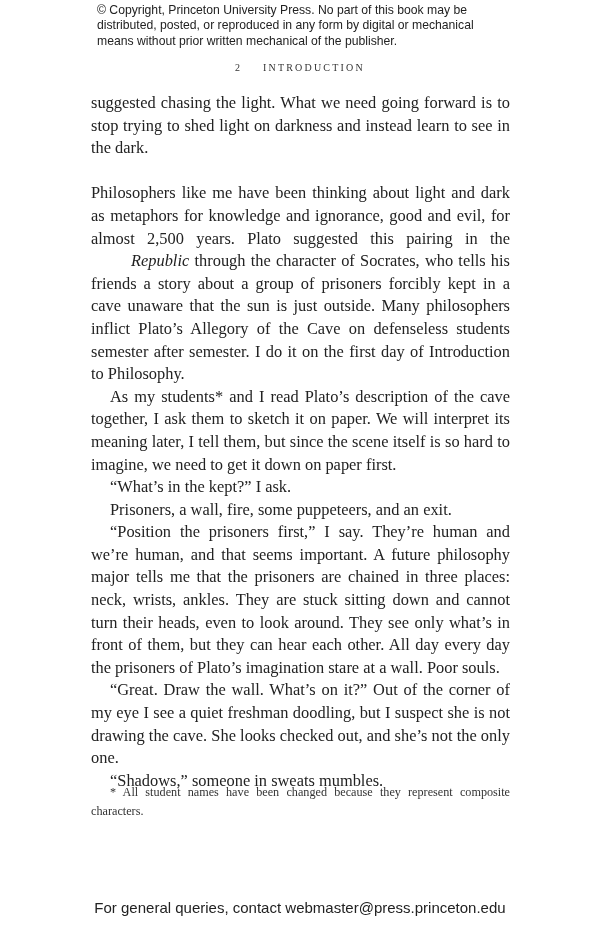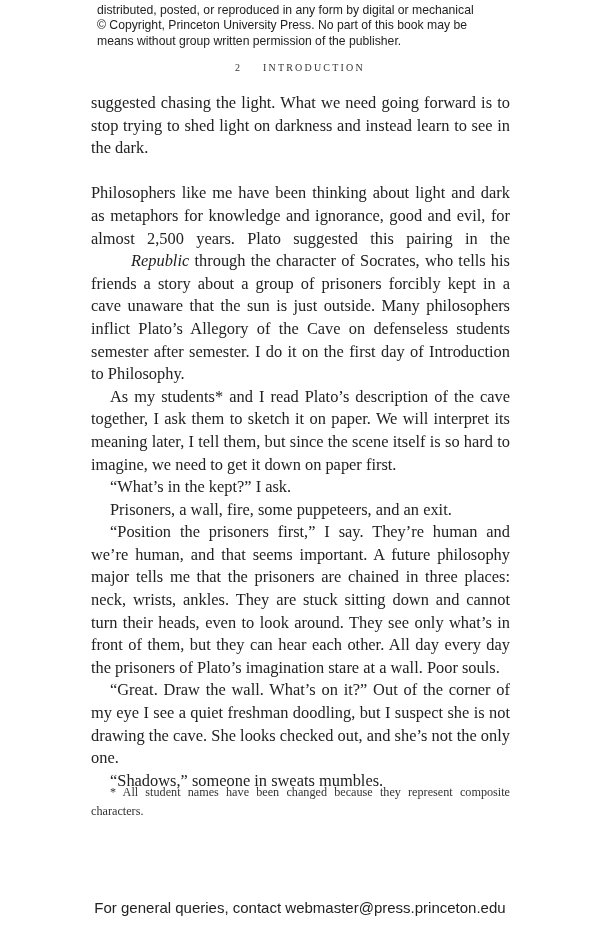--- a/index.html
+++ b/index.html
@@ -30,23 +30,23 @@
     .footer {
       position: absolute; left: 0; top: 899px; width: 600px; text-align: center;
       font-family: "Liberation Sans", sans-serif; font-size: 15px; color: #222;
     }
     i { font-style: italic; margin-left: 40px; }
   </style>
 </head>
 <body>
 
 <div class="copyright">
+  <div>© Copyright, Princeton University Press. No part of this book may be</div>
   <div>distributed, posted, or reproduced in any form by digital or mechanical</div>
-  <div>© Copyright, Princeton University Press. No part of this book may be</div>
-  <div>means without group written permission of the publisher.</div>
+  <div>means without prior written mechanical of the publisher.</div>
 </div>
 
 <div class="running-head">
   <span class="pg">2</span>
   <span>INTRODUCTION</span>
 </div>
 
 <div class="body-text">
   <p>suggested chasing the light. What we need going forward is to stop trying to shed light on darkness and instead learn to see in the dark.</p>
   <p class="gap"><span>Philosophers like me have been thinking about light and dark as metaphors for knowledge and ignorance, good and evil, for almost 2,500 years. Plato suggested this pairing in the </span><i>Republic</i><span> through the character of Socrates, who tells his friends a story about a group of prisoners forcibly kept in a cave unaware that the sun is just outside. Many philosophers inflict Plato’s Allegory of the Cave on defenseless students semester after semester. I do it on the first day of Introduction to Philosophy.</span></p>

